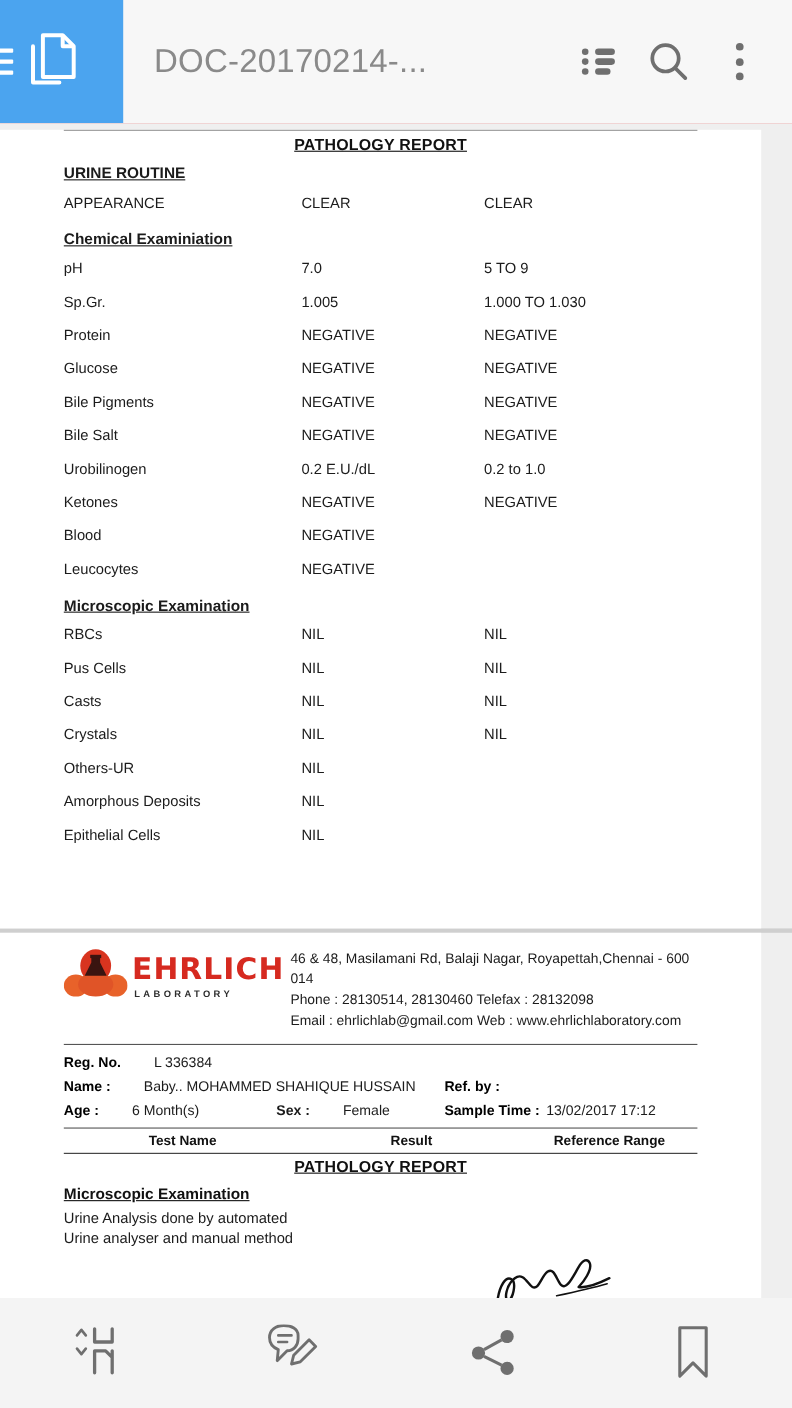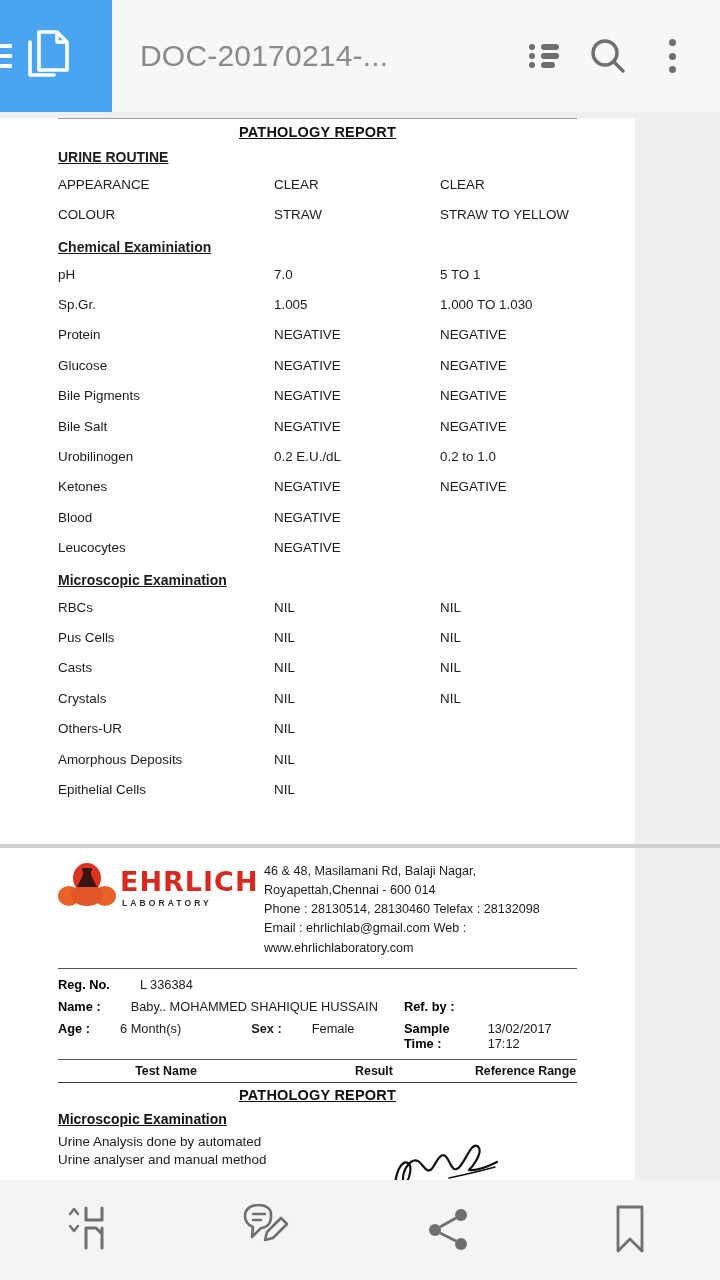--- a/index.html
+++ b/index.html
@@ -59,21 +59,21 @@
 
   
   .docarea {
     position: absolute; top: 112px; left: 0;
     width: 720px; height: 1068px;
     background: #efefef;
     overflow: hidden;
   }
   .page {
     background: #ffffff;
-    width: 635px;
+    width: 692px;
     position: relative;
   }
   .page-1 { height: 726px; padding: 0 44px; }
   .page-gap { height: 4px; background: #cfcfcf; }
   .page-2 { height: 338px; padding: 0 44px; }
 
   .hr-top {
     border-top: 1.5px solid #9a9a9a;
     margin: 6px 14px 0 14px;
   }
@@ -233,32 +233,27 @@
       <table class="results">
         <tbody>
             <tr class="head-row">
               <td colspan="3">URINE ROUTINE</td>
             </tr>
             <tr>
               <td class="c-name">APPEARANCE</td>
               <td class="c-res">CLEAR</td>
               <td class="c-ref">CLEAR</td>
             </tr>
-            <tr>
-              <td class="c-name">COLOUR</td>
-              <td class="c-res">STRAW</td>
-              <td class="c-ref">STRAW TO YELLOW</td>
-            </tr>
             <tr class="head-row">
               <td colspan="3">Chemical Examiniation</td>
             </tr>
             <tr>
               <td class="c-name">pH</td>
               <td class="c-res">7.0</td>
-              <td class="c-ref">5 TO 1</td>
+              <td class="c-ref">5 TO 9</td>
             </tr>
             <tr>
               <td class="c-name">Sp.Gr.</td>
               <td class="c-res">1.005</td>
               <td class="c-ref">1.000 TO 1.030</td>
             </tr>
             <tr>
               <td class="c-name">Protein</td>
               <td class="c-res">NEGATIVE</td>
               <td class="c-ref">NEGATIVE</td>

